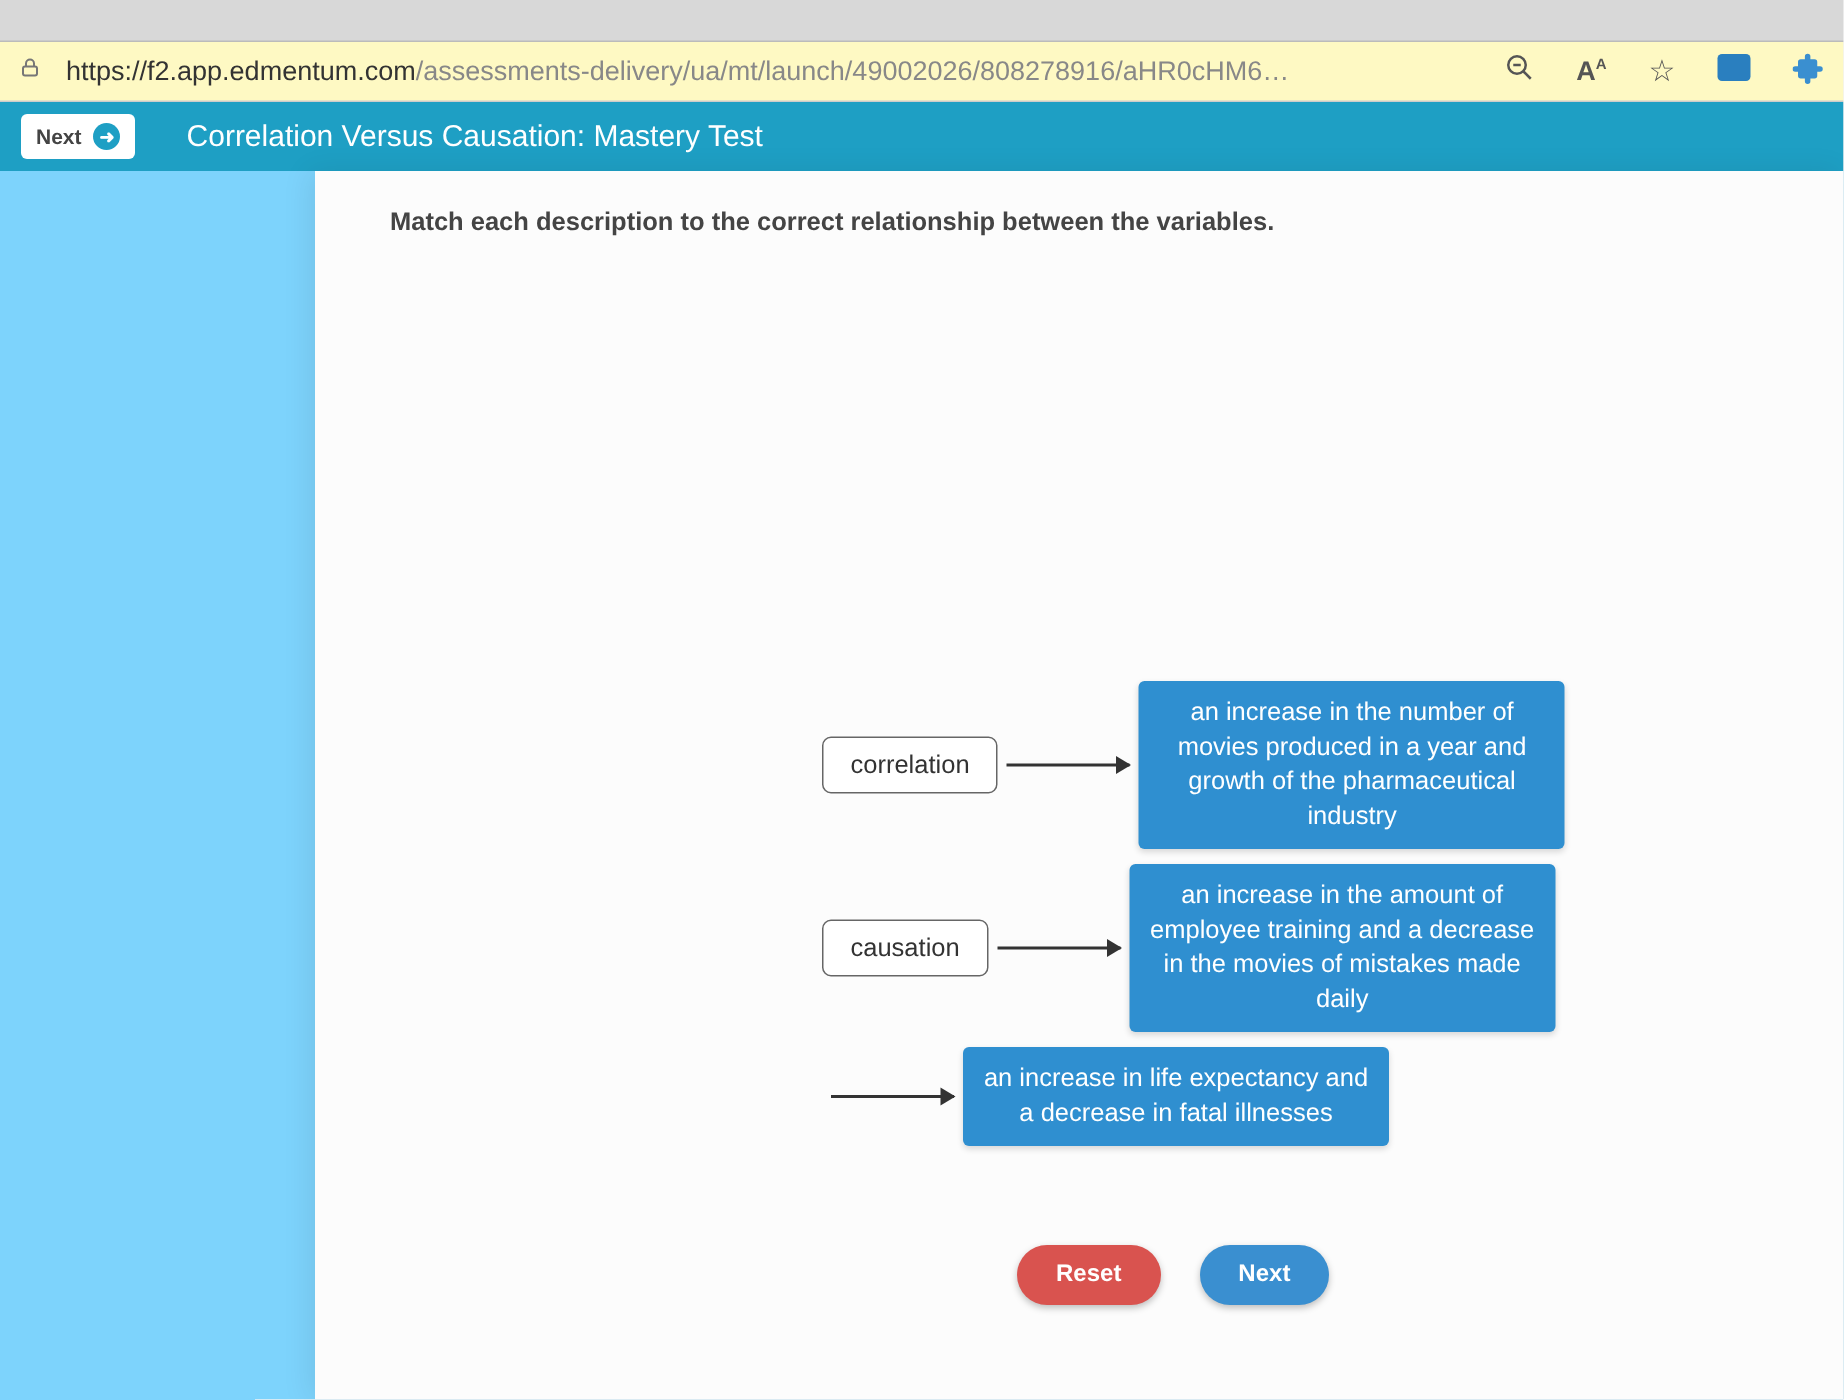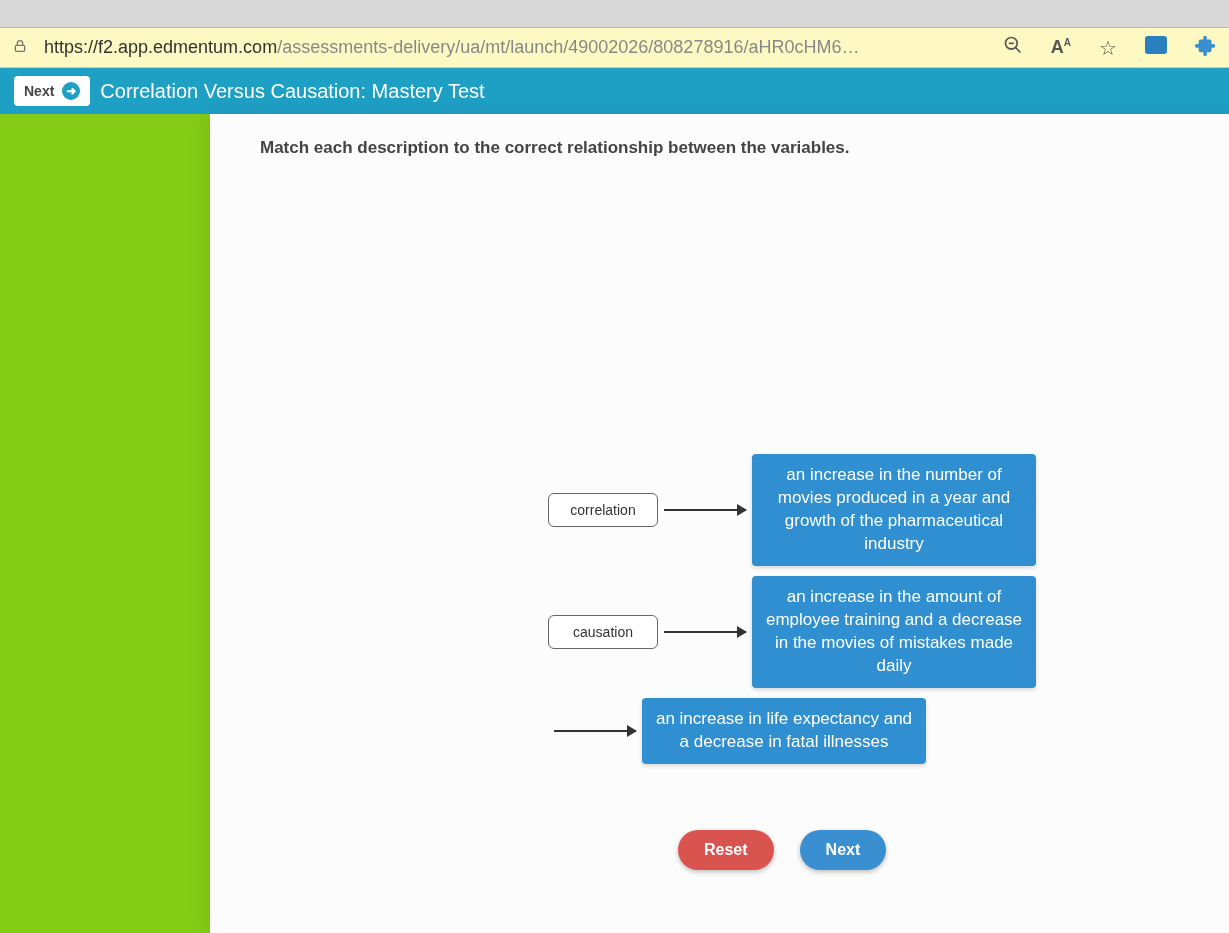--- a/index.html
+++ b/index.html
@@ -72,27 +72,27 @@
     gap:8px;
     padding:0 10px;
     font-size:14px;
     font-weight:bold;
     cursor:pointer;
   }
   .next-chip .circle {
     width:18px;height:18px;border-radius:50%;background:#1e9fc4;color:#fff;
     display:flex;align-items:center;justify-content:center;font-size:12px;
   }
-  .test-title { font-size:20px; font-weight:500; margin-left:0; }
+  .test-title { font-size:20px; font-weight:500; margin-left:24px; }
 
   .canvas {
     position:relative;
     width:1229px;
     height:819px;
-    background:#84cc16;
+    background:#7dd3fc;
   }
   .sheet {
     position:absolute;
     left:210px; top:0; right:0; bottom:0;
     background:#fcfcfc;
     box-shadow:-4px 0 18px rgba(0,0,0,0.08);
   }
   .prompt {
     position:absolute;
     left:260px; top:24px;
@@ -104,21 +104,21 @@
   .match-row {
     position:absolute;
     display:flex;
     align-items:center;
   }
   .tile {
     border:1.5px solid #666;
     border-radius:6px;
     background:#fff;
     color:#333;
-    font-size:14px;
+    font-size:17px;
     padding:8px 18px;
     min-width:110px;
     text-align:center;
     cursor:grab;
   }
   .arrow {
     width:82px;
     position:relative;
     height:2px;
     background:#333;

